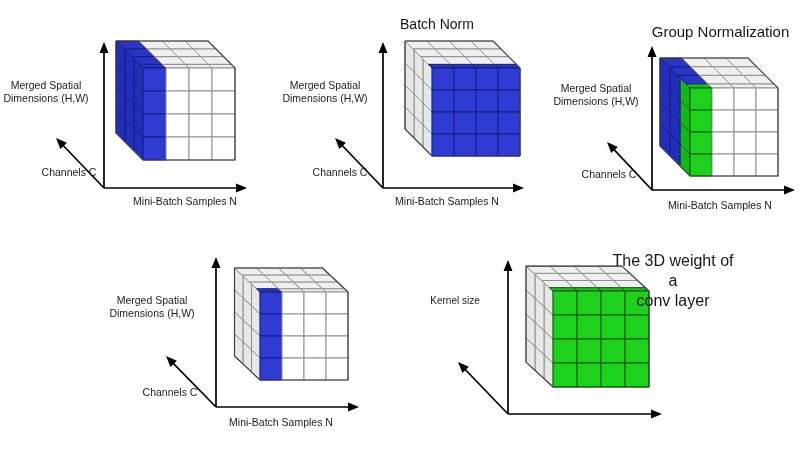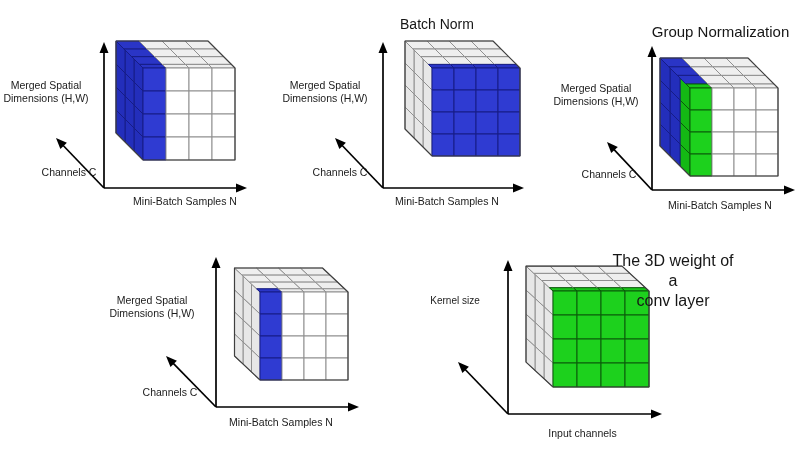--- a/index.html
+++ b/index.html
@@ -321,15 +321,14 @@
   <div class="lbl" style="left:645px;top:199px;width:150px;font-size:10.5px;">Mini-Batch Samples N</div>
 
   <div class="lbl" style="left:107px;top:294px;width:90px;font-size:10.5px;">Merged Spatial
 Dimensions (H,W)</div>
   <div class="lbl" style="left:130px;top:386px;width:80px;font-size:10.5px;">Channels C</div>
   <div class="lbl" style="left:206px;top:416px;width:150px;font-size:10.5px;">Mini-Batch Samples N</div>
 
   <div class="lbl title" style="left:608px;top:251px;width:130px;font-size:16px;">The 3D weight of a
 conv layer</div>
   <div class="lbl" style="left:420px;top:295px;width:70px;font-size:10px;">Kernel size</div>
-  <div class="lbl" style="left:525px;top:427px;width:115px;font-size:10.5px;">Input channels</div>
 
 </div>
 
 </body></html>

